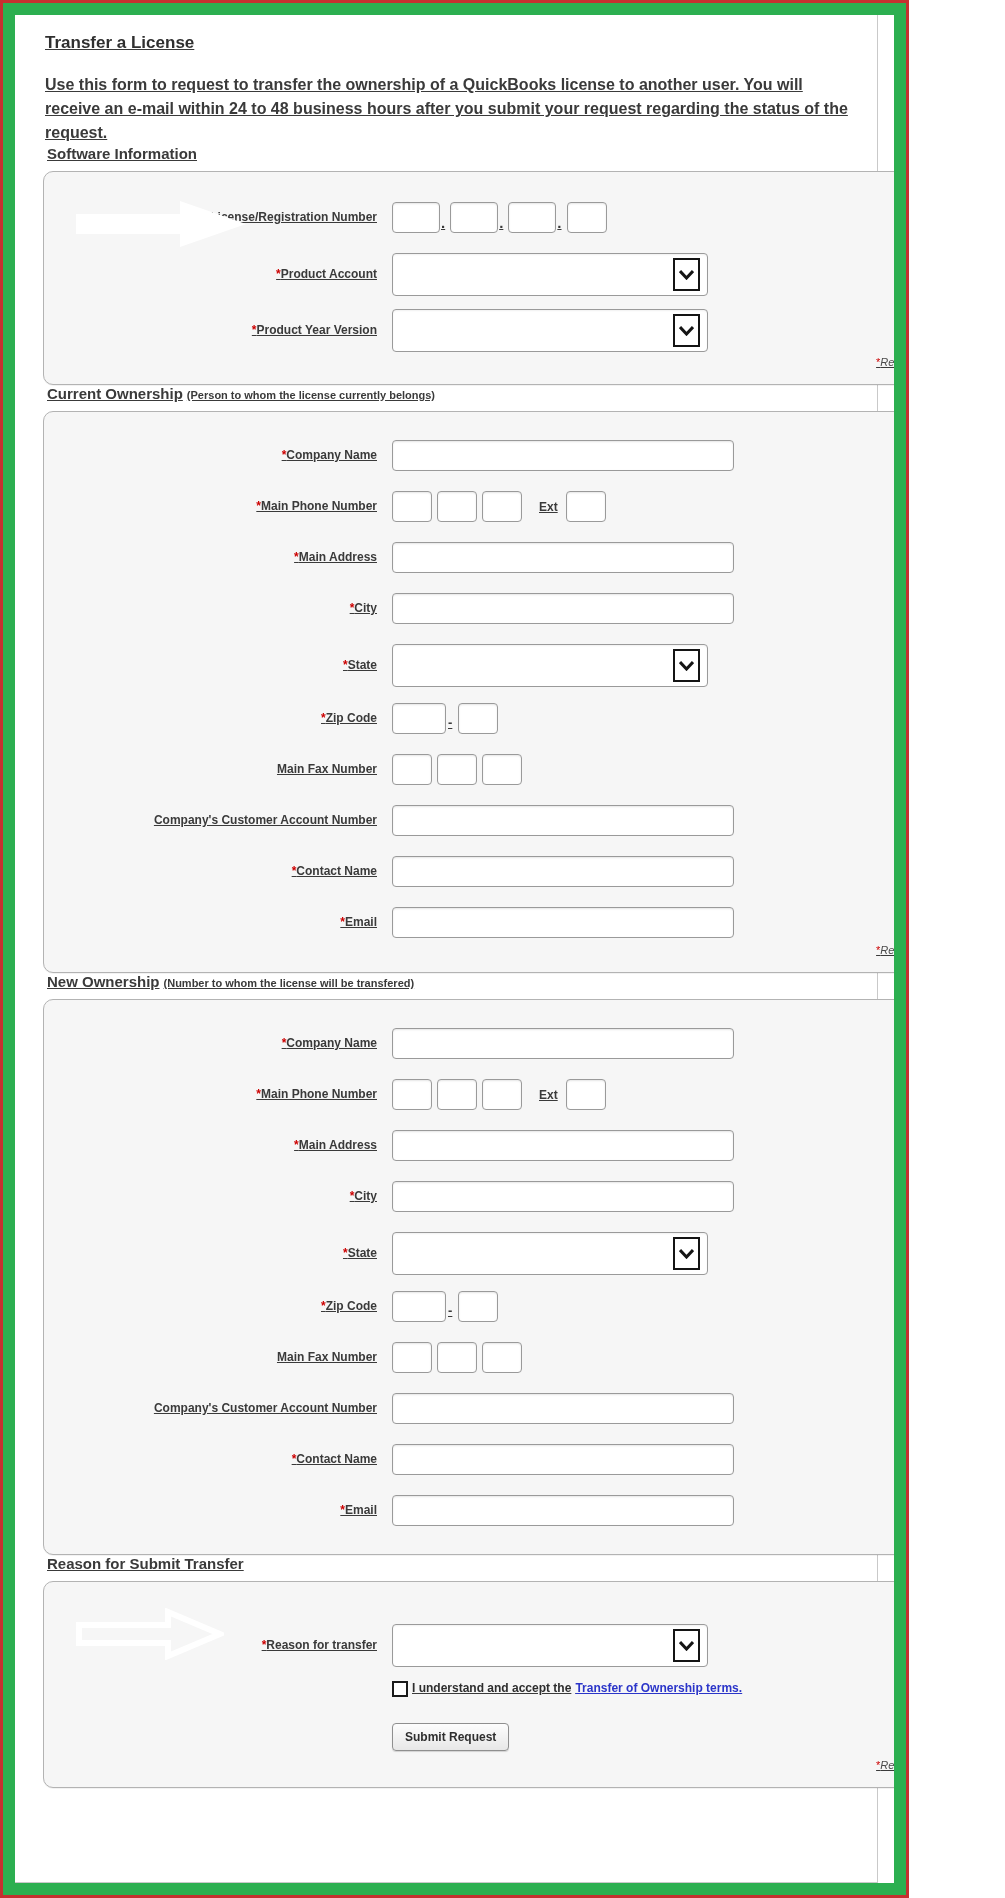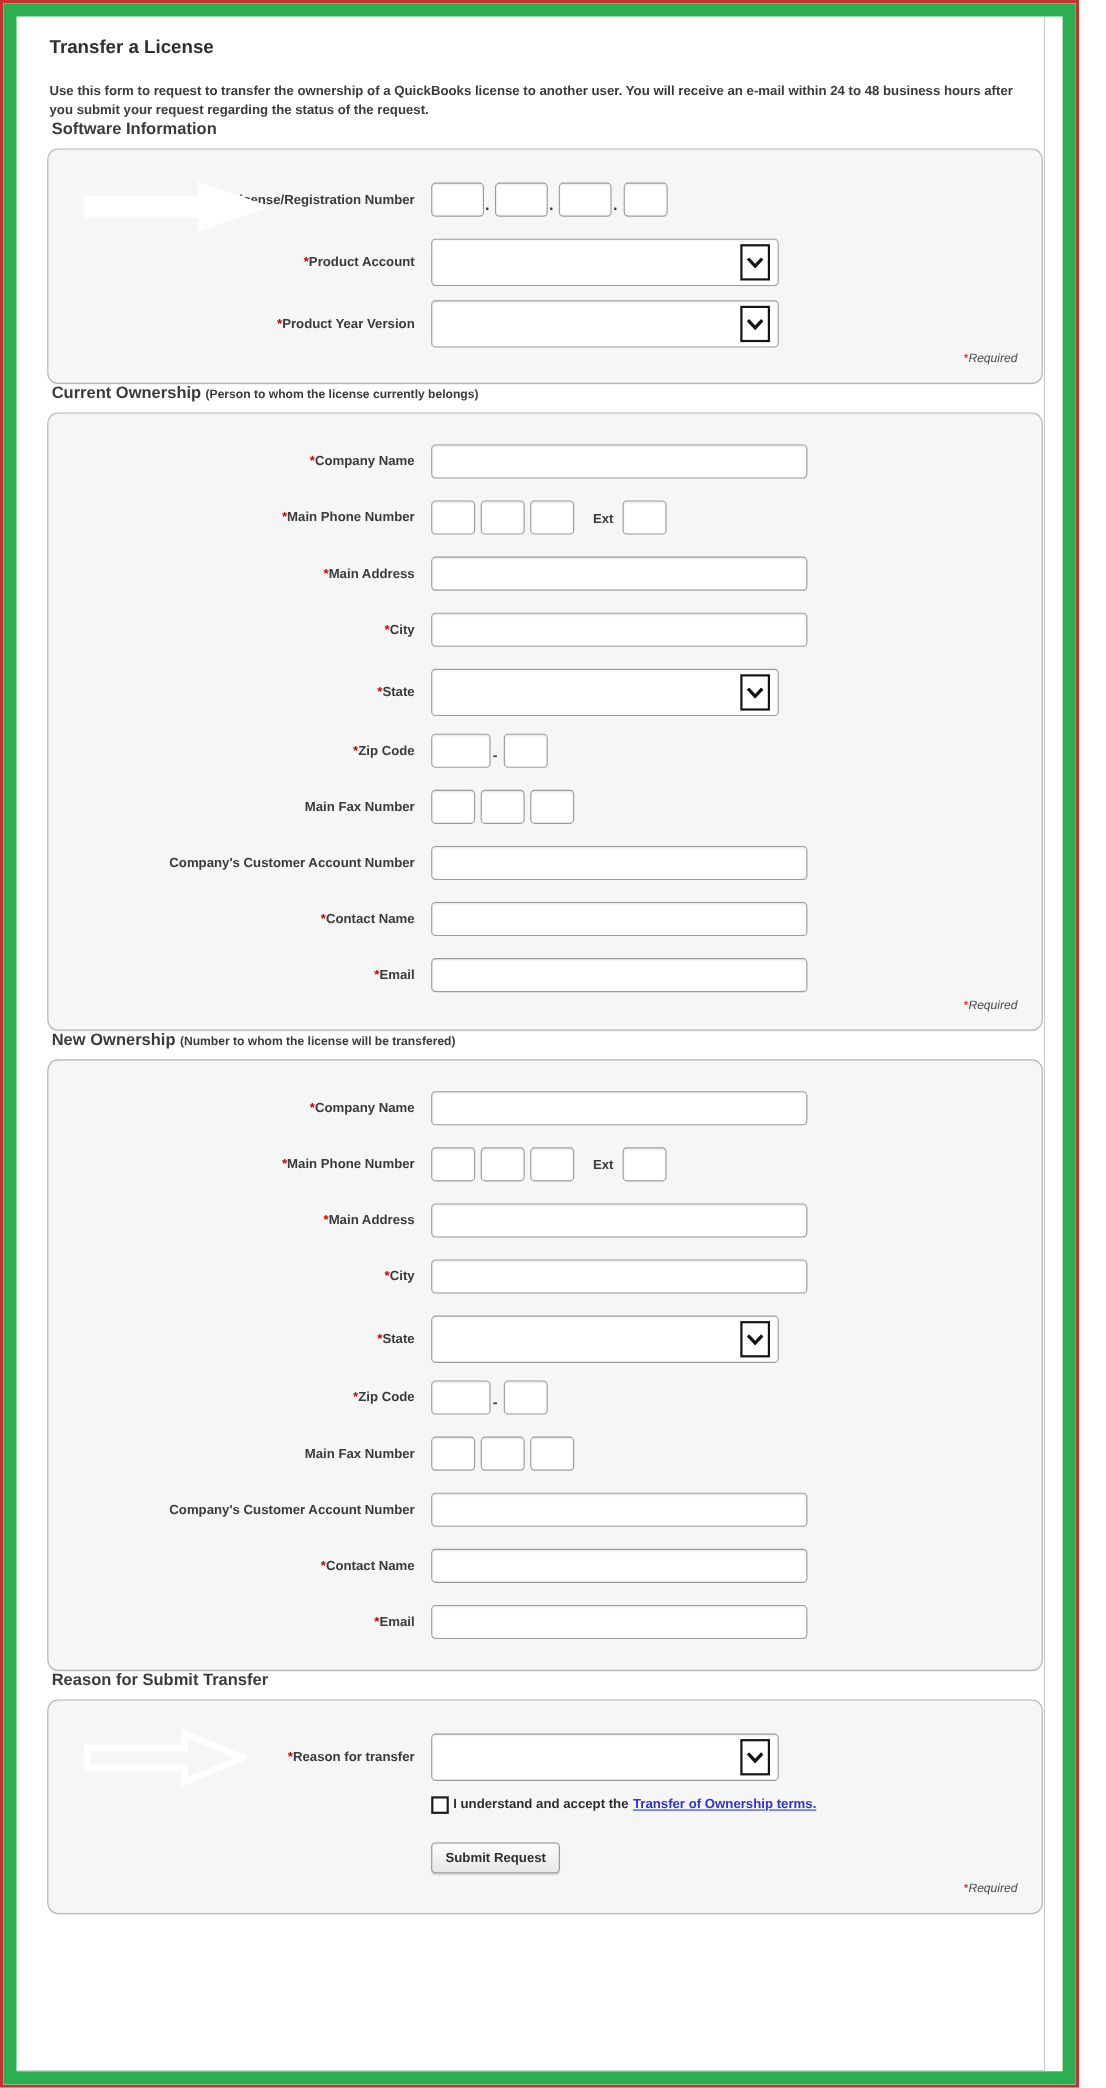--- a/index.html
+++ b/index.html
@@ -1,24 +1,24 @@
 <!DOCTYPE html>
 <html><head>
 <meta charset="utf-8">
 <style>
   * { box-sizing: border-box; }
   html,body { margin:0; padding:0; background:#fff; }
   body { font-family:"Liberation Sans","DejaVu Sans",sans-serif; color:#3a3a3a; }
 
-  .outer { width:981px; height:1898px; border:3px solid #c53030; }
+  .outer { width:909px; height:1898px; border:3px solid #c53030;text-decoration:underline; }
   .green-frame { width:100%; height:100%; border:12px solid #2caf50; background:#fff; overflow:hidden; }
   .content { padding:6px 20px 0 28px; height:100%; border-right:1px solid #c9c9c9; border-bottom:1px solid #c9c9c9; margin-right:16px; width:calc(100% - 16px); }
 
   .page-title { font-size:17px; font-weight:bold; color:#2f2f2f; margin:12px 0 0 2px; }
-  .intro { font-size:12px; font-weight:bold; color:#3a3a3a; line-height:1.5; margin:20px 2px 0 2px; max-width:915px; }
+  .intro { font-size:16px; font-weight:bold; color:#3a3a3a; line-height:1.5; margin:20px 2px 0 2px; max-width:915px; }
 
   h2.section-h { font-size:15px; font-weight:bold; color:#3a3a3a; margin:0 0 9px 4px; }
   h2.section-h .sub { font-size:11px; font-weight:bold; color:#3a3a3a; margin-left:4px;margin-top:20px; }
   .mt1 { margin-top:46px; } .mt2 { margin-top:32px; } .mt3 { margin-top:26px; } .mt4 { margin-top:38px; }
 
   .panel { position:relative; background:#f6f6f6; border:1px solid #b3b3b3; border-radius:10px;
            padding:26px 16px 8px 16px; width:905px; box-shadow:0 1px 0 rgba(0,0,0,0.05); }
 
   .row { display:flex; align-items:center; margin-bottom:20px; }
   .lbl { width:332px; min-width:332px; text-align:right; padding-right:15px; font-size:12px; font-weight:bold; color:#3a3a3a; line-height:1.25; }
@@ -239,21 +239,21 @@
     </div>
     <div class="row" style="margin-bottom:6px;">
       <span class="lbl"><span class="req">*</span><span>Email</span></span>
       <input class="tbox w-lg" style="">
     </div>
   </div>
 
   <h2 class="section-h mt4">
     <span>Reason for Submit Transfer</span>
   </h2>
-  <div class="panel" style="padding-top:30px;">
+  <div class="panel" style="padding-top:42px;">
     <svg class="arrow-abs" style="left:32px; top:26px;" width="148" height="52" viewBox="0 0 148 52">
       <polygon points="3,17 92,17 92,4 144,26 92,48 92,35 3,35" fill="none" stroke="#ffffff" stroke-width="6"></polygon>
     </svg>
     <div class="row" style="margin-bottom:14px;">
       <span class="lbl"><span class="req">*</span><span>Reason for transfer</span></span>
       <span class="sel">
         <span></span>
         <span class="chev-box">
           <svg width="15" height="10" viewBox="0 0 15 10">
                   <polyline points="1,1 7.5,8 14,1" fill="none" stroke="#141414" stroke-width="3"></polyline>

